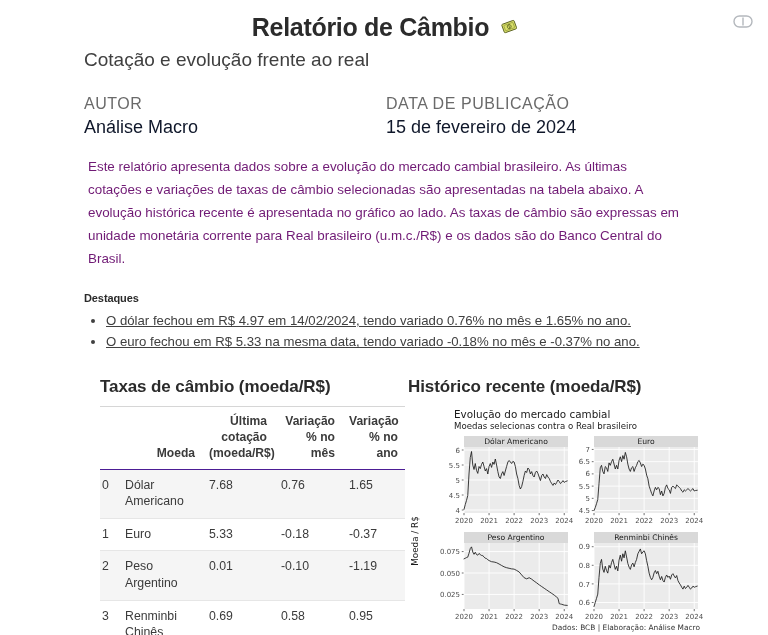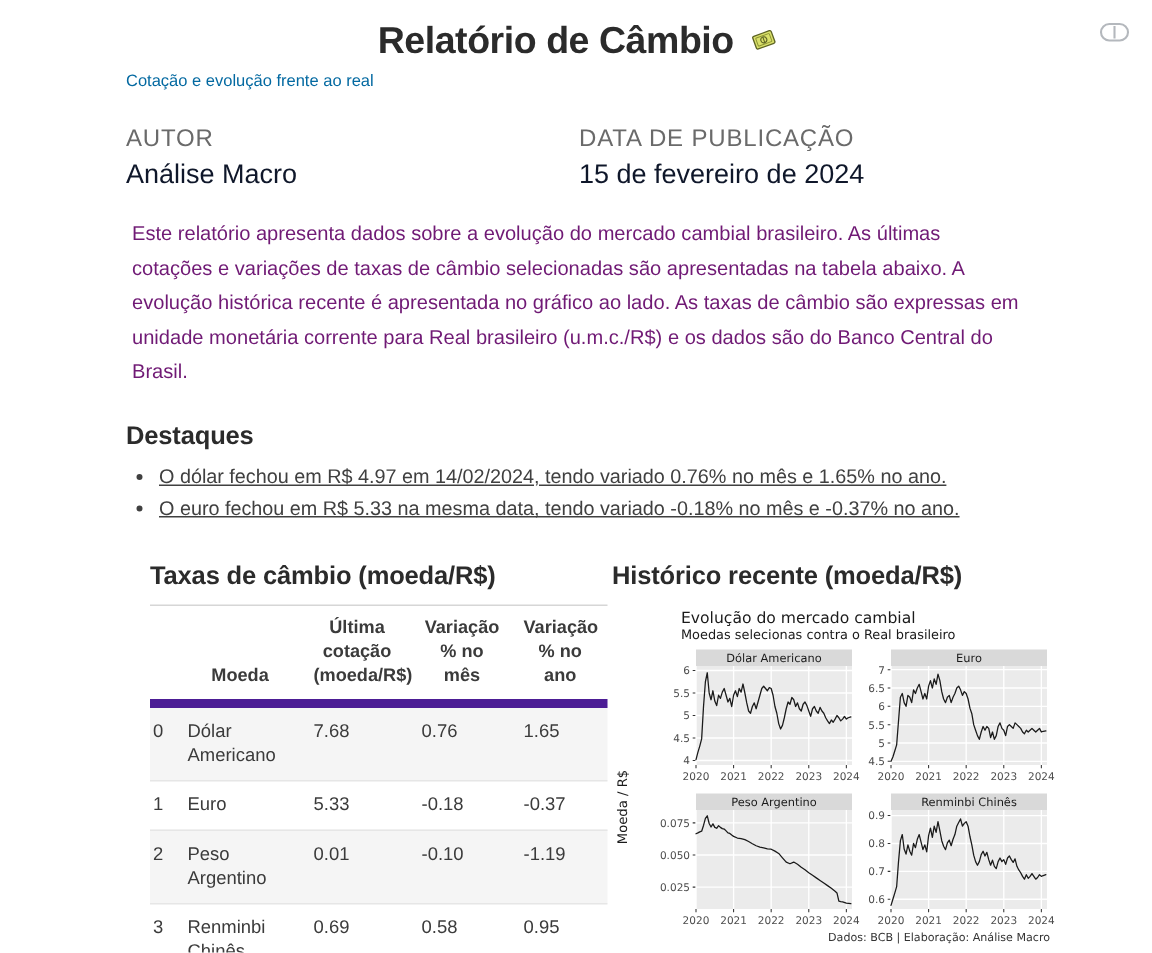--- a/index.html
+++ b/index.html
@@ -42,22 +42,22 @@
     font-size: 25px;
     font-weight: 700;
     letter-spacing: -0.3px;
     color: #2b2b2b;
     margin: 0;
     line-height: 1.2;
   }
   .title-emoji { font-size: 21px; line-height: 1; }
   .emoji-svg { display:block; }
   .subtitle {
-    font-size: 11px;
-    color: #0369a1;
+    font-size: 19px;
+    color: #404040;
     margin: 5px 0 12px 0;
     line-height: 1.35;
   }
 
   
   .meta {
     display: flex;
     margin-top: 22px;
     margin-bottom: 17px;
   }
@@ -78,21 +78,21 @@
   .abstract {
     font-size: 13.4px;
     line-height: 1.72;
     color: #701a75;
     margin: 4px;
     max-width: 605px;
   }
 
   
   h2.sect {
-    font-size: 17px;
+    font-size: 11px;
     font-weight: 700;
     color: #2b2b2b;
     margin: 22px 0 6px 0;
     letter-spacing: -0.1px;
   }
   ul.highlights {
     margin: 0;
     padding-left: 22px;
     list-style: disc;
   }
@@ -124,25 +124,25 @@
   
   table.fx {
     border-collapse: collapse;
     width: 287px;
     font-size: 12.3px;
     color: #3b3b3b;
     table-layout: fixed;
   }
   table.fx thead th {
     font-weight: 700;
-    text-align: center;
+    text-align: right;
     vertical-align: bottom;
     padding: 6px 7px 7px 7px;
     border-top: 1px solid #d6d6d6;
-    border-bottom: 6px solid #4c1d95;
+    border-bottom: 1px solid #4c1d95;
     line-height: 1.35;
     font-size: 12.1px;
   }
   table.fx tbody td {
     vertical-align: top;
     padding: 7px 7px 8px 7px;
     line-height: 1.35;
     border-bottom: 1px solid #e6e6e6;
   }
   table.fx tbody tr.alt td { background: #f5f5f5; }

